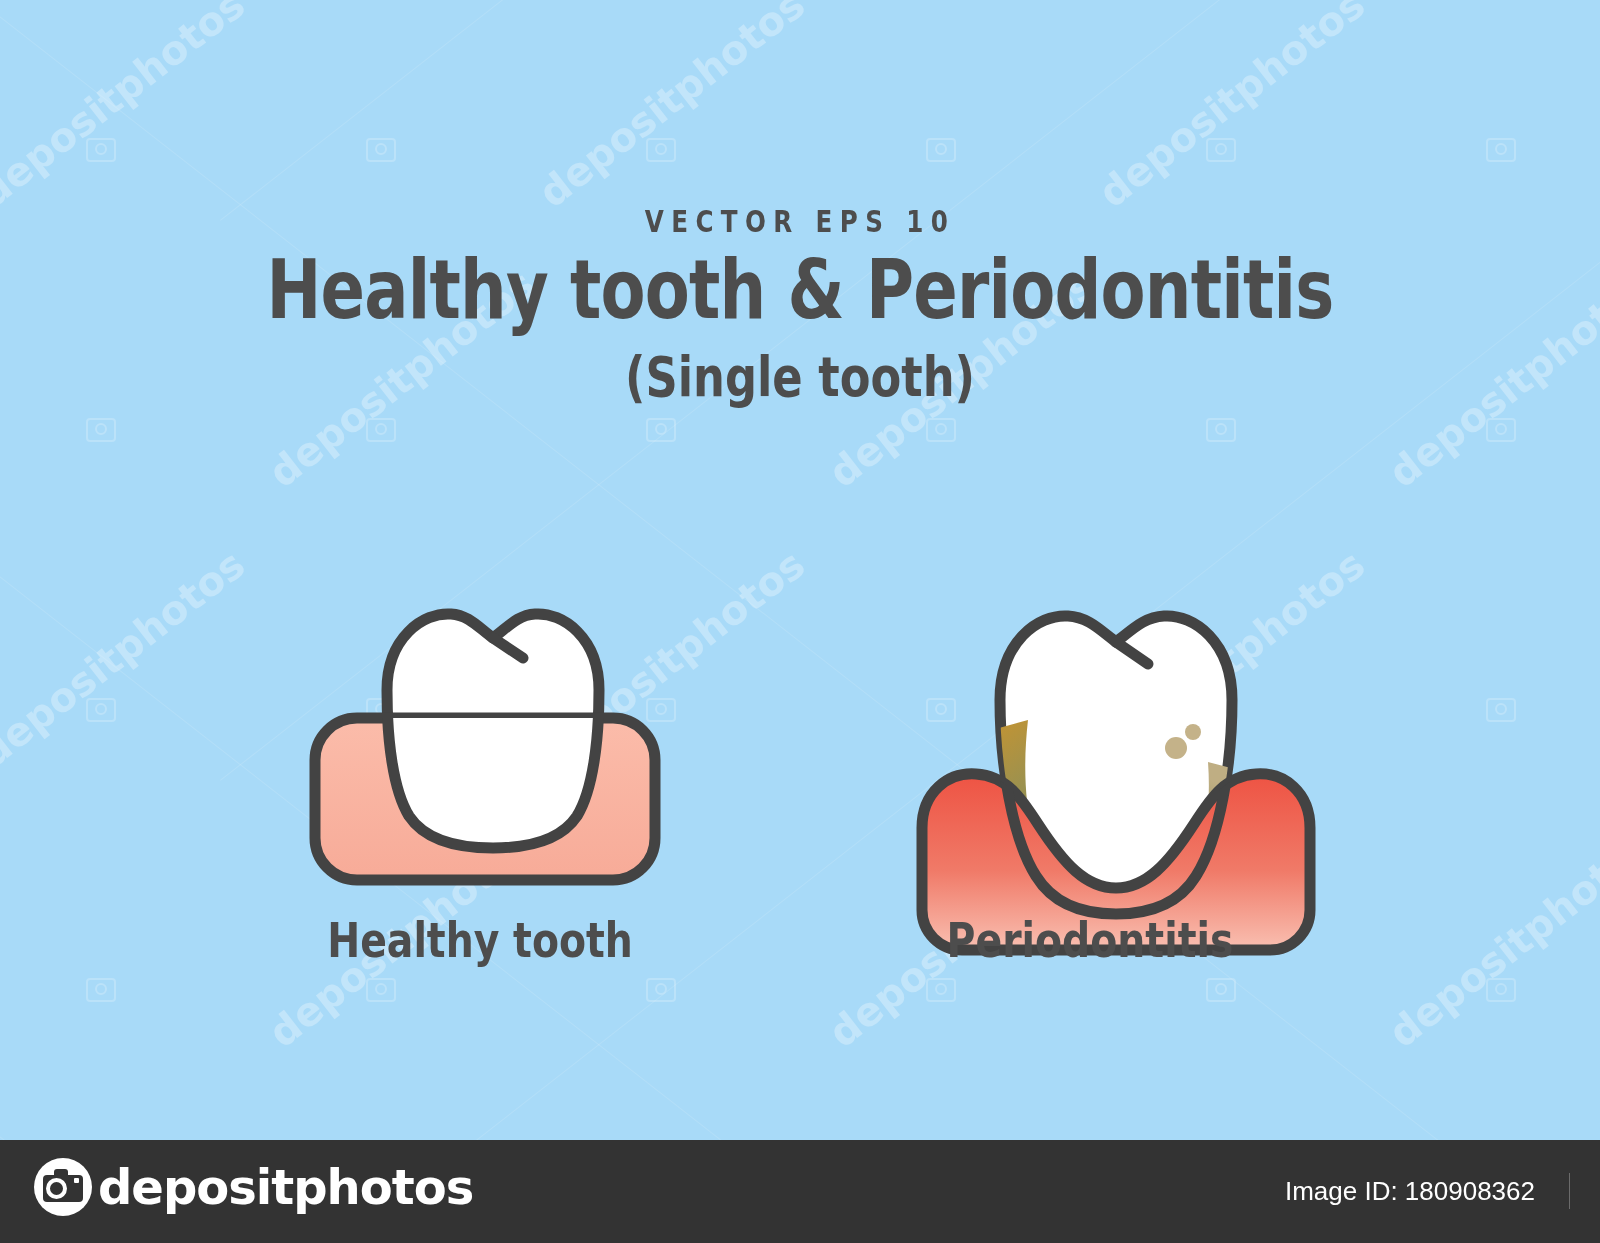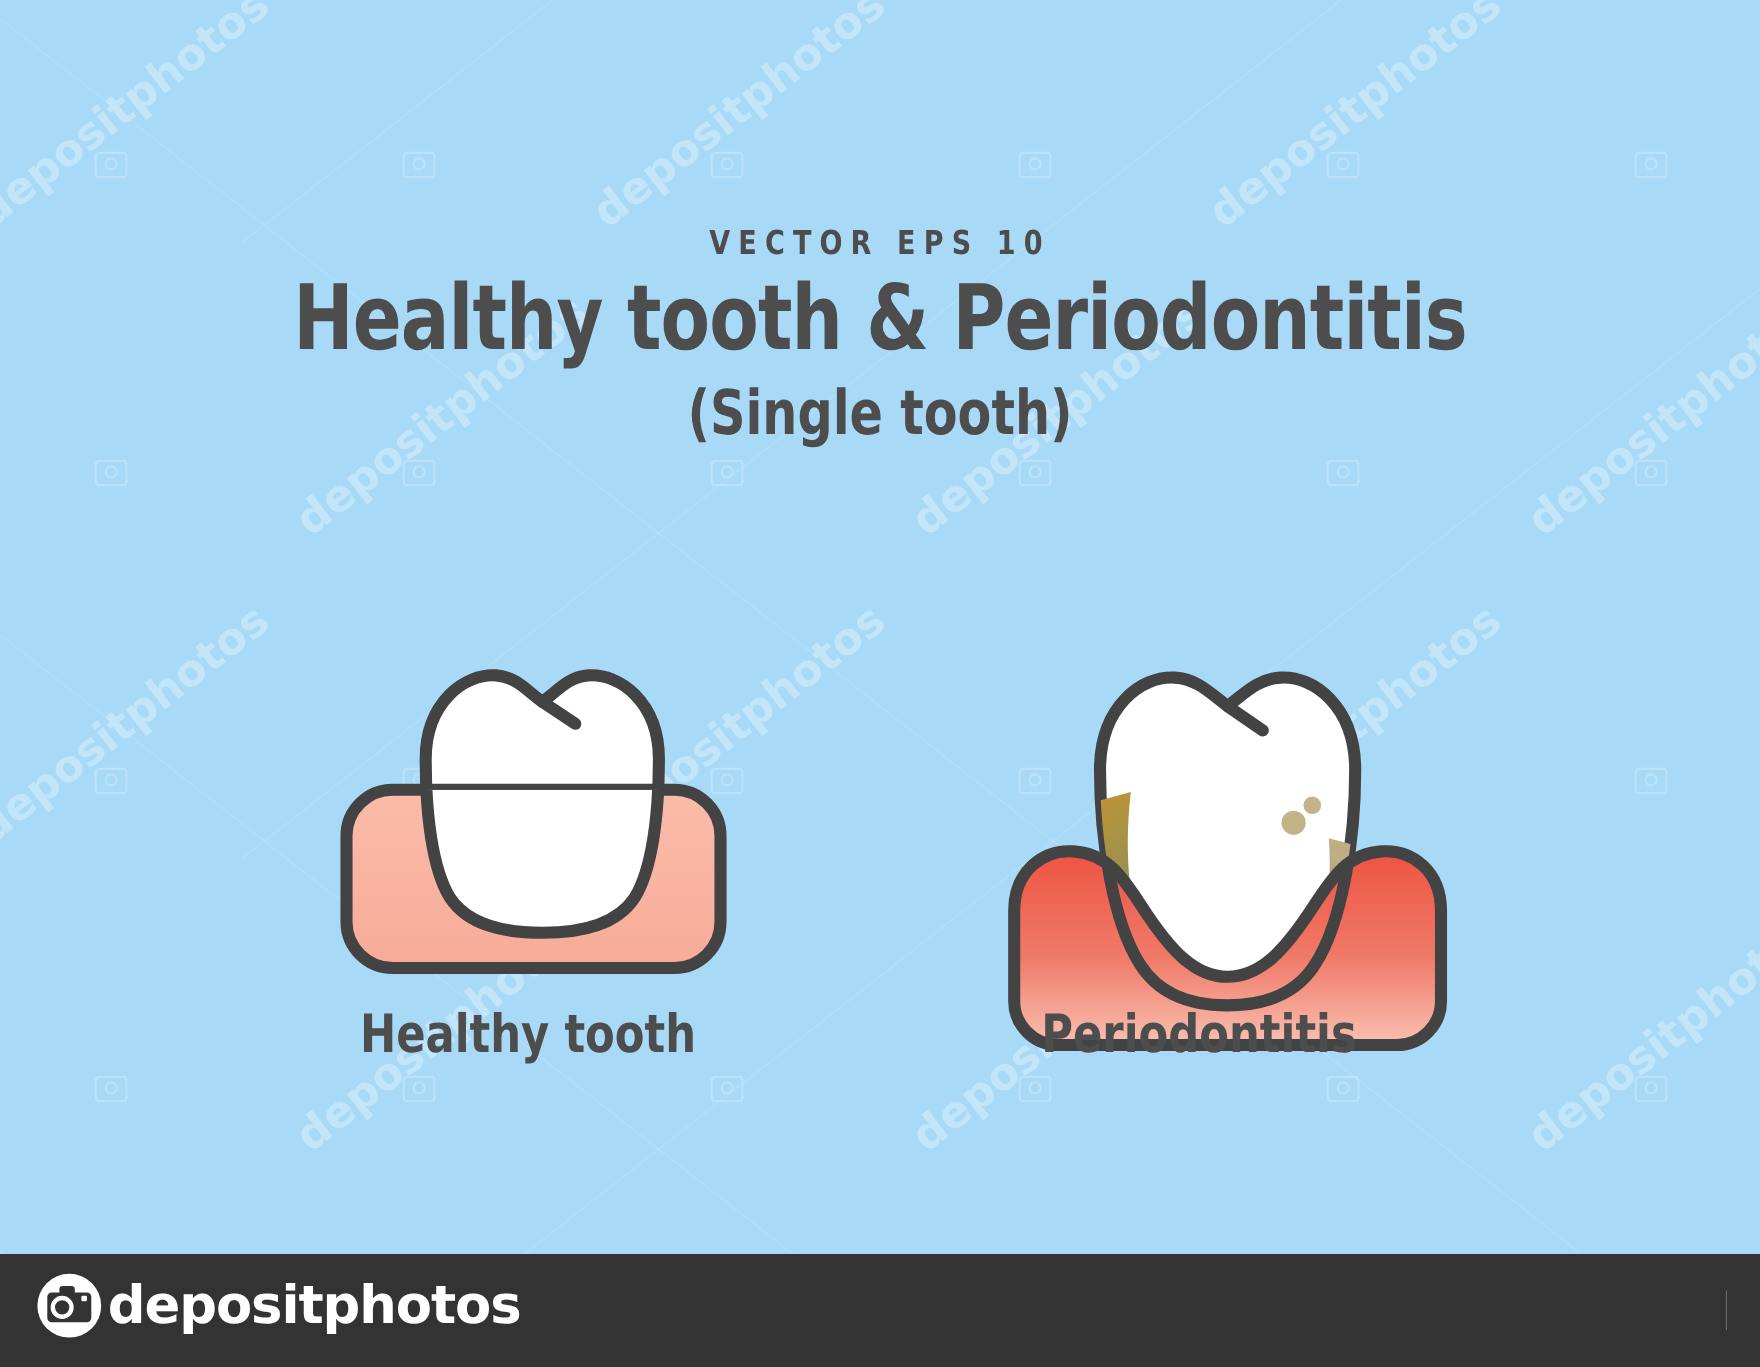--- a/index.html
+++ b/index.html
@@ -422,16 +422,17 @@
   <div id="footer-logo">
     <div id="footer-logo-mark">
       <div id="footer-logo-cam"></div>
       <div id="footer-logo-lens"></div>
       <div id="footer-logo-flash"></div>
     </div>
     <div id="footer-logo-text">depositphotos</div>
   </div>
 
   <div id="footer-right">
+    <span id="footer-image-id">Image ID: 180908362</span>
     <span id="footer-divider"></span>
   </div>
 
 </div>
 
 </body></html>

